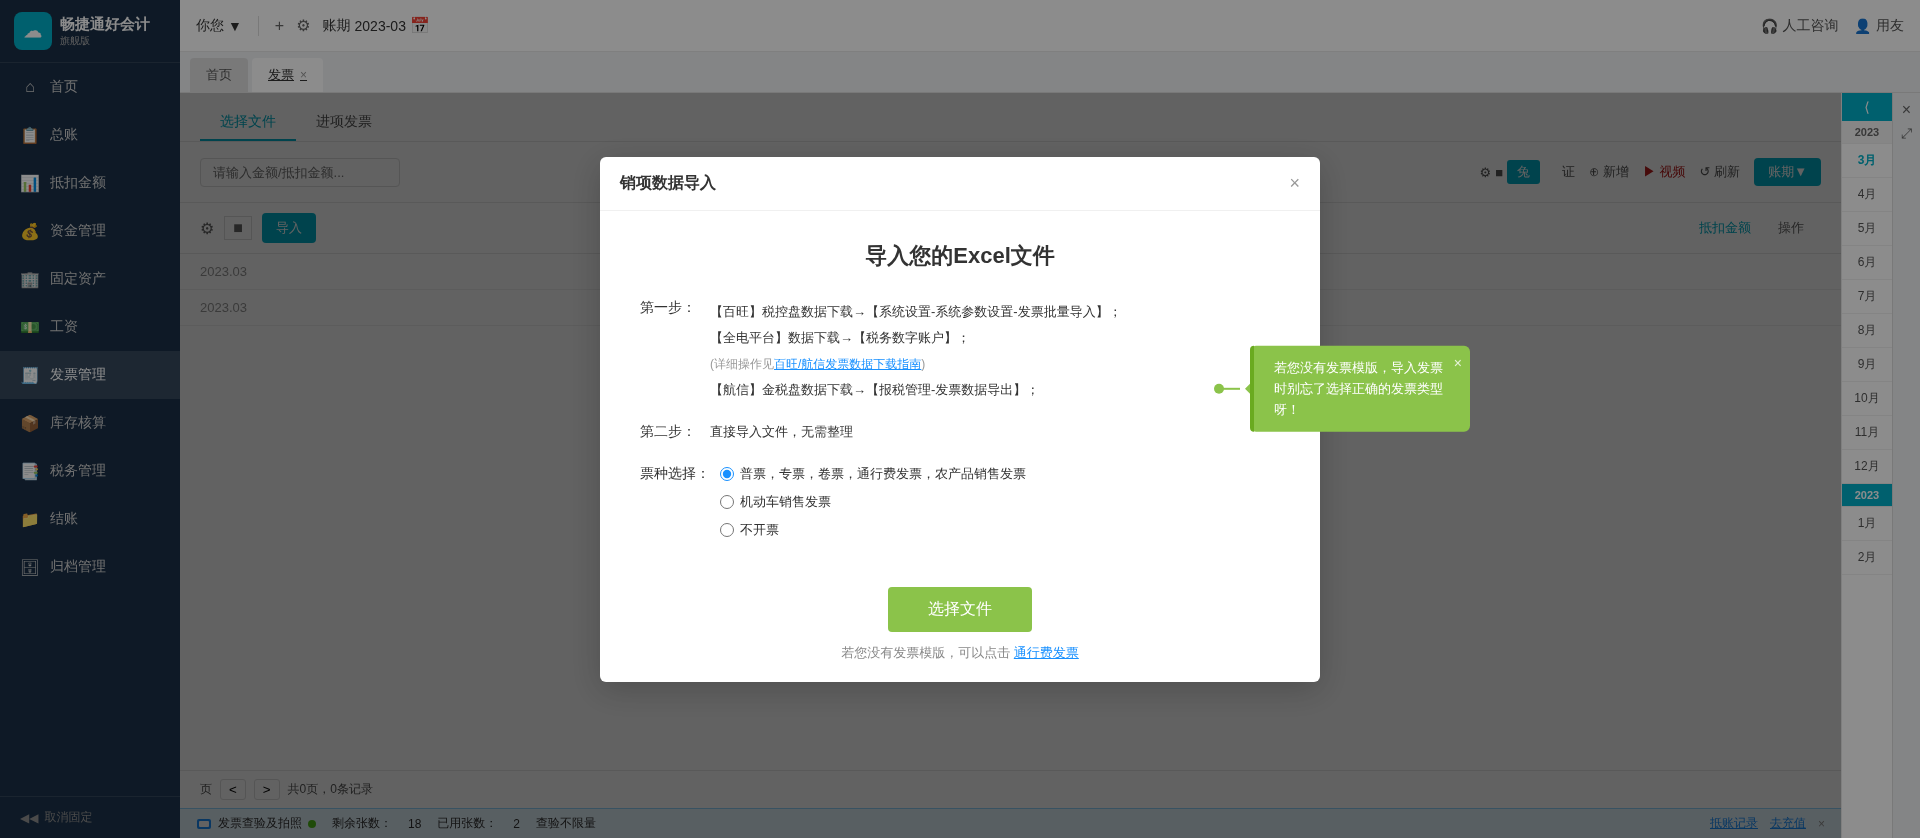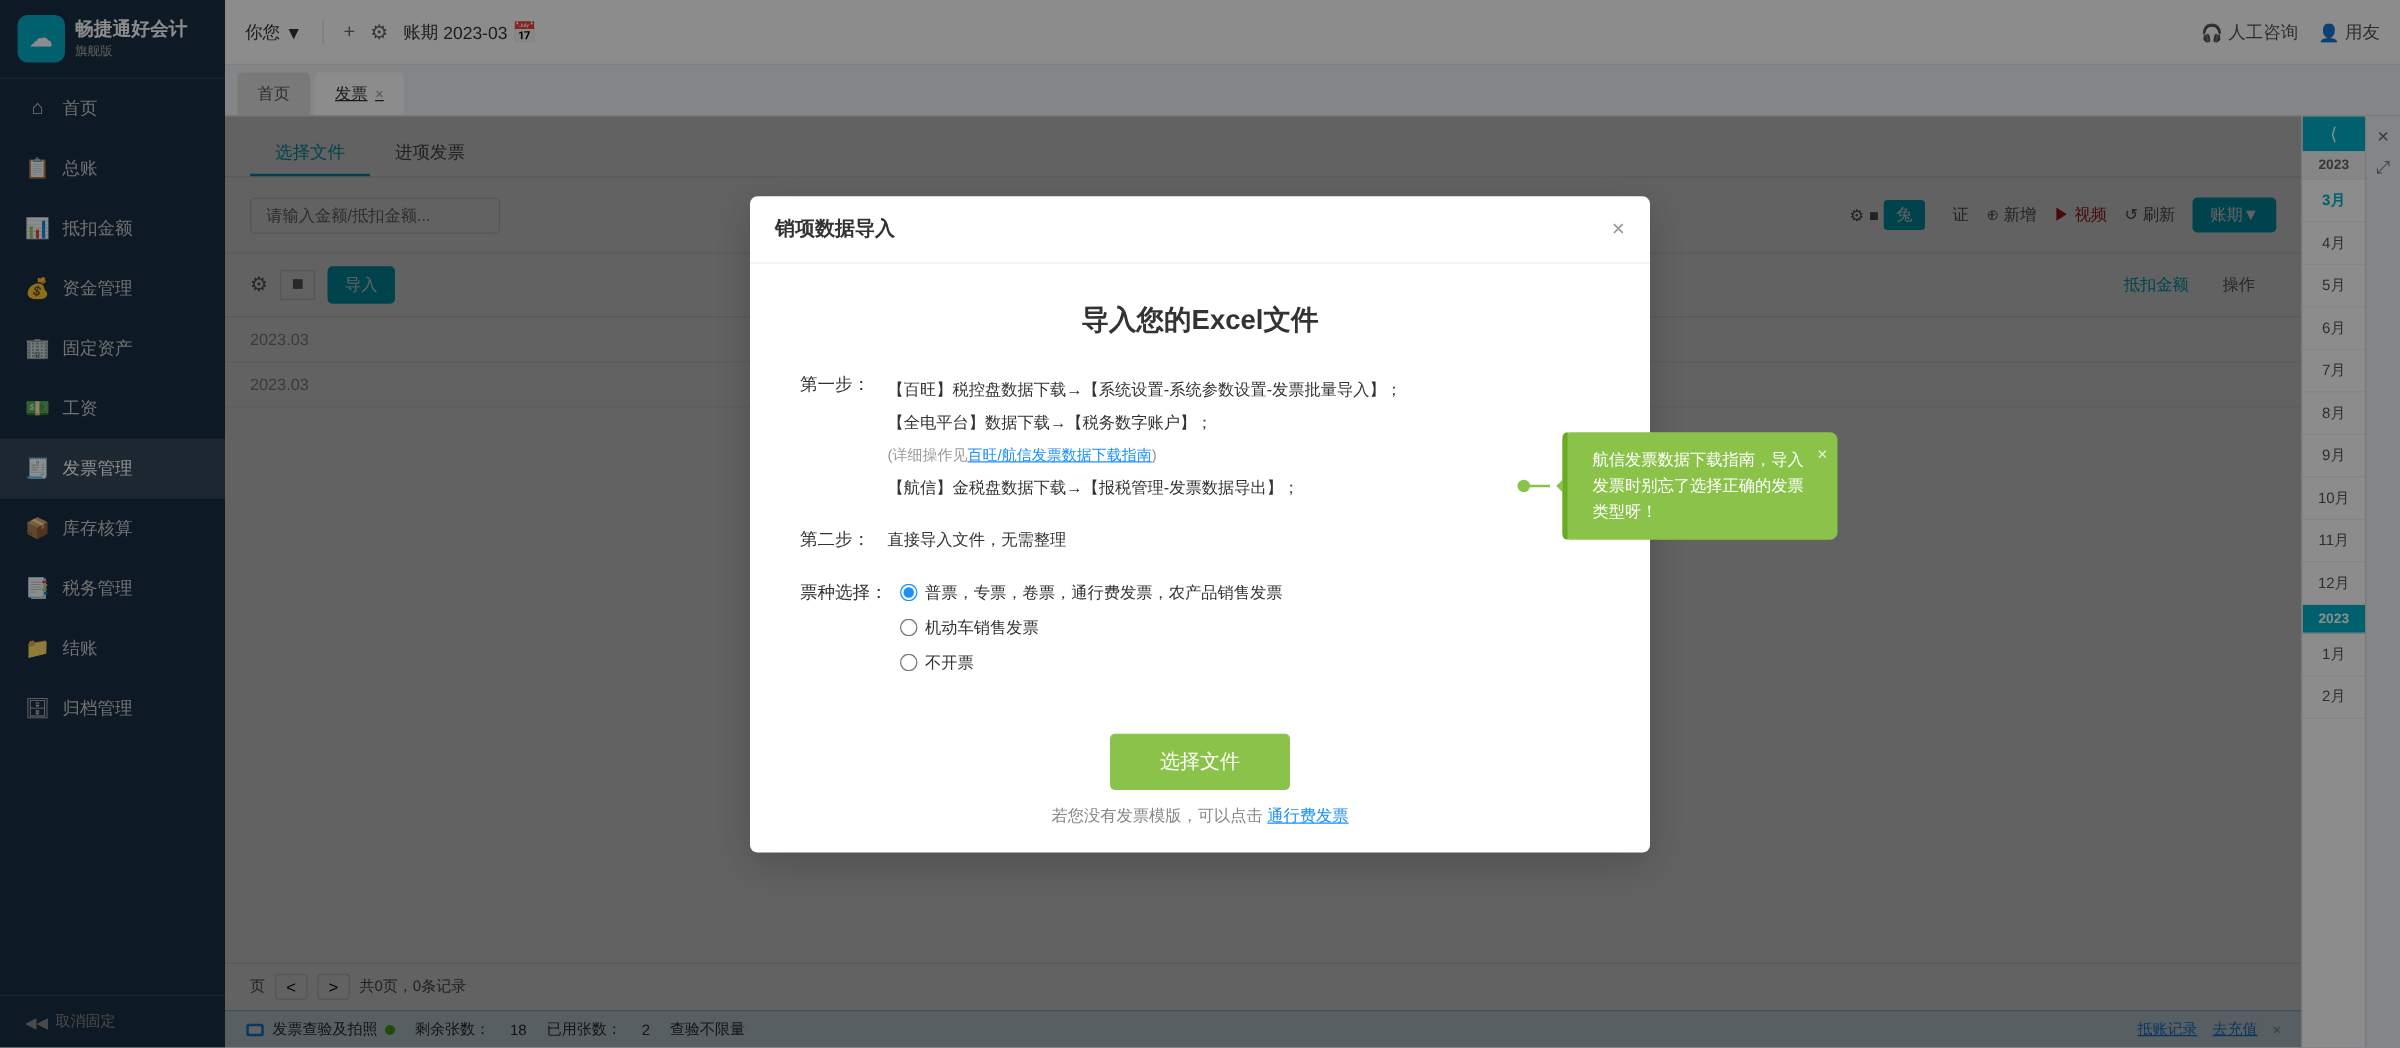--- a/index.html
+++ b/index.html
@@ -370,18 +370,18 @@
       <div class="download-link-row">
         <span>若您没有发票模版，可以点击</span>
         <a href="#" class="download-link">通行费发票</a>
       </div>
     </div>
   </div>
 
   <div class="tooltip-popup" style="position:fixed; left: calc(50% + 290px); top: calc(50% - 30px); transform: translateY(-50%);">
     <span class="tooltip-close-x">×</span>
     <div style="position:absolute;left:0;top:0;bottom:0;width:4px;background:#6aaa20;border-radius:6px 0 0 6px;"></div>
-    <div style="padding-left:8px;">航信发票数据下载指南，导入发票时别忘了选择正确的发票类型呀！</div>
+    <div style="padding-left:8px;">若您没有发票模版，导入发票时别忘了选择正确的发票类型呀！</div>
 
     <div style="position:absolute;left:-32px;top:50%;transform:translateY(-50%);width:22px;height:2px;background:#8bc34a;"></div>
     <div style="position:absolute;left:-36px;top:50%;transform:translateY(-50%);width:10px;height:10px;background:#8bc34a;border-radius:50%;"></div>
   </div>
 </div>
 
 </body></html>

